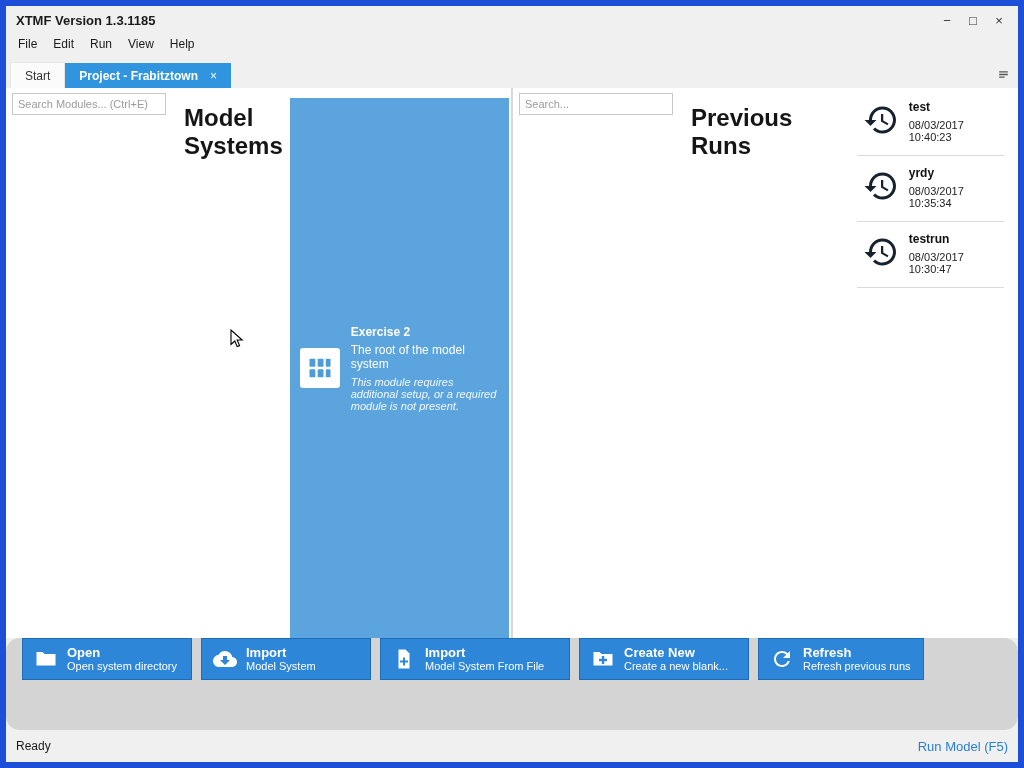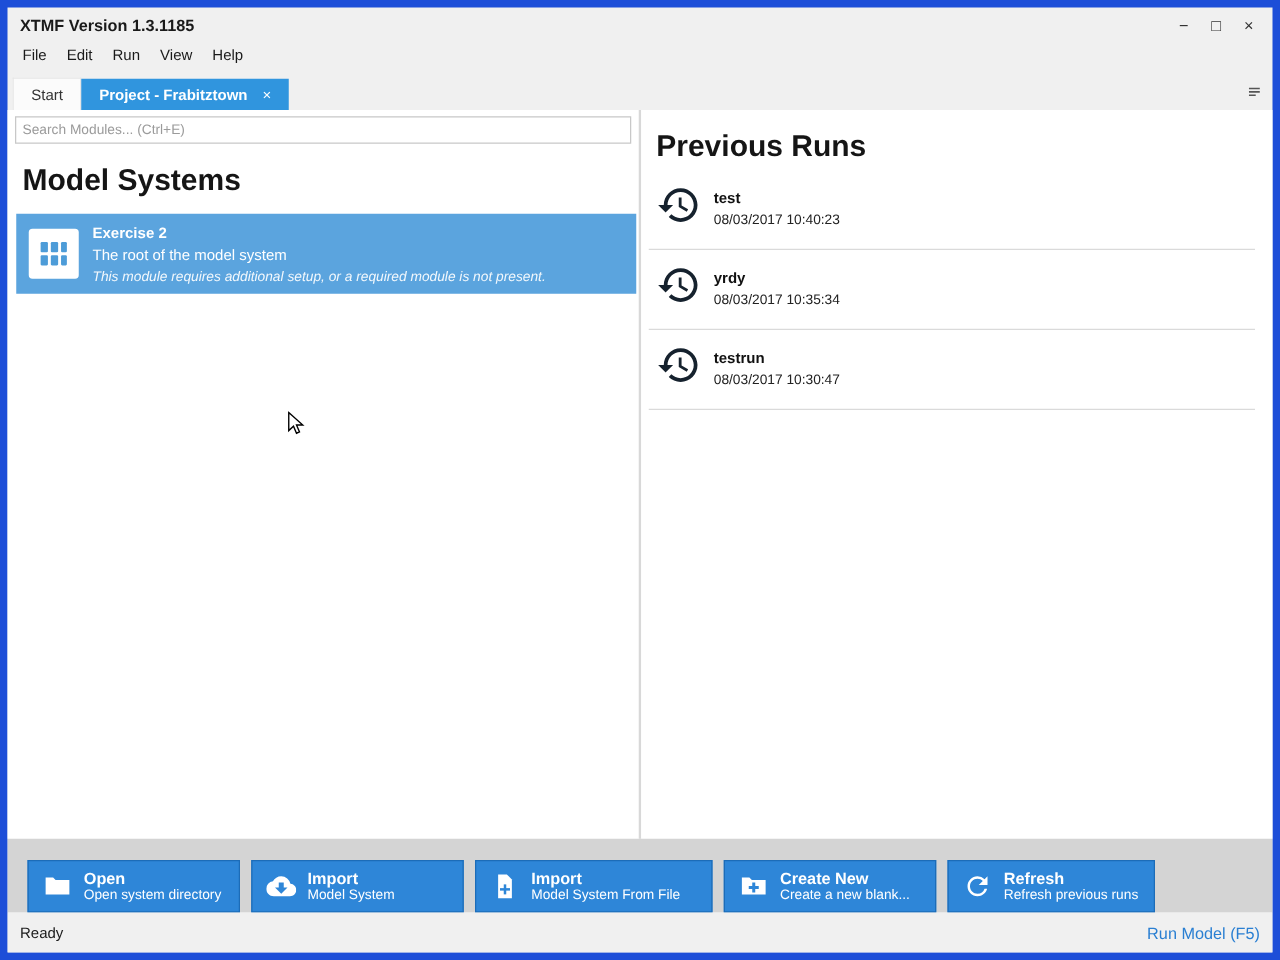--- a/index.html
+++ b/index.html
@@ -30,21 +30,21 @@
   
   .tabstrip { height: 28px; flex: 0 0 auto; display: flex; align-items: flex-end; padding-left: 4px; position: relative; }
   .tab { height: 25px; display: flex; align-items: center; padding: 0 14px; font-size: 12px; color: #333; cursor: pointer; }
   .tab-start { background: #fbfbfb; border: 1px solid #e6e6e6; border-bottom: none; }
   .tab-active { background: #3095de; color: #fff; }
   .tab-active .tab-label { font-weight: bold; }
   .tab-close { margin-left: 12px; font-size: 12px; line-height: 1; cursor: pointer; }
   .tab-overflow { position: absolute; right: 8px; top: 7px; cursor: pointer; }
   
   .main { flex: 1 1 auto; min-height: 0; display: flex; background: #fff; }
-  .panel { flex: 1 1 0; min-width: 0; display: flex; flex-direction: column; background: #fff; }
+  .panel { flex: 1 1 0; min-width: 0; display: flex; flex-direction: row; background: #fff; }
   .panel-left { border-right: 2px solid #d8d8d8; }
   .search-input {
     margin: 5px 6px 0 6px; height: 20px; flex: 0 0 auto;
     border: 1px solid #c8c8c8; font-size: 11px; padding: 0 5px;
     color: #333; outline: none; font-family: "Liberation Sans", sans-serif;
   }
   .search-input::placeholder { color: #9b9b9b; }
   .panel-title { font-size: 24px; font-weight: 700; color: #151515; margin: 16px 0 2px 12px; }
   
   .ms-item {
@@ -60,22 +60,22 @@
   .ms-desc { font-size: 12px; margin-top: 4px; }
   .ms-warning { font-size: 11px; font-style: italic; margin-top: 5px; color: rgba(255,255,255,0.92); }
   
   .runs { margin: 2px 14px 0 6px; }
   .run-item { display: flex; align-items: center; gap: 10px; padding: 10px 2px 12px 6px;
               border-bottom: 1px solid #dadada; cursor: pointer; }
   .run-text { display: flex; flex-direction: column; }
   .run-name { font-size: 12px; font-weight: bold; color: #111; }
   .run-time { font-size: 11px; color: #222; margin-top: 5px; }
   
-  .toolbar { height: 59px; flex: 0 0 auto; background: #d4d4d4;
-             display: flex; align-items: flex-end; padding: 0 16px; gap: 9px; }
+  .toolbar { height: 92px; flex: 0 0 auto; background: #d4d4d4;
+             display: flex; align-items: flex-start; padding: 0 16px; gap: 9px; border-radius: 14px; }
   .tb-btn {
     width: 170px; height: 42px; box-sizing: border-box;
     background: #2e86d8; border: 1px solid #1c6cb8;
     display: flex; align-items: center; gap: 9px; padding: 0 11px;
     color: #fff; cursor: pointer;
   }
   .tb-btn:nth-child(3) { width: 190px; }
   .tb-btn:nth-child(5) { width: 166px; }
   .tb-icon { width: 24px; height: 24px; flex: 0 0 auto; display: flex; align-items: center; justify-content: center; }
   .tb-text { display: flex; flex-direction: column; line-height: 1.2; min-width: 0; }
@@ -147,20 +147,21 @@
         </div>
         <div class="ms-text">
           <span class="ms-name">Exercise 2</span>
           <span class="ms-desc">The root of the model system</span>
           <span class="ms-warning">This module requires additional setup, or a required module is not present.</span>
         </div>
       </div>
     </div>
 
     <div class="panel">
+      <input class="search-input" type="text" placeholder="Search..." style="">
       <div class="panel-title">Previous Runs</div>
       <div class="runs">
 
         <div class="run-item">
           <span>
             <svg width="36" height="36" viewBox="0 0 24 24">
                 <path fill="#16222e" d="M13 3c-4.97 0-9 4.03-9 9H1l3.89 3.89.07.14L9 12H6c0-3.87 3.13-7 7-7s7 3.13 7 7-3.13 7-7 7c-1.93 0-3.68-.79-4.94-2.06l-1.42 1.42C8.27 19.99 10.51 21 13 21c4.97 0 9-4.03 9-9s-4.03-9-9-9zm-1 5v5l4.28 2.54.72-1.21-3.5-2.08V8z"></path>
               </svg>
           </span>
           <div class="run-text">

